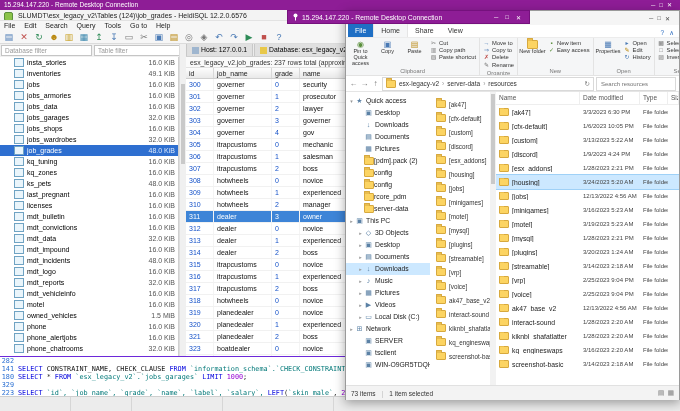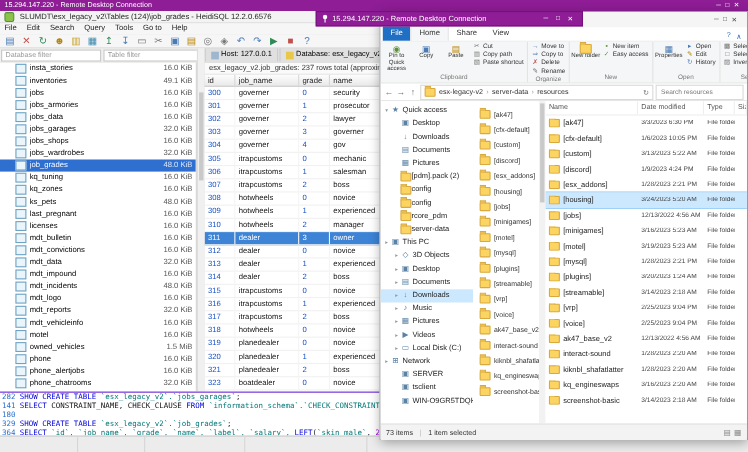--- a/index.html
+++ b/index.html
@@ -483,35 +483,34 @@
     <div class="grow">
       <span class="gc num">324</span>
       <span class="gc">boatdealer</span>
       <span class="gc num">1</span>
       <span class="gc">experienced</span>
     </div>
   </div>
 <div class="abs" id="hs-log">
     <div class="lline">
       <span class="lnum">282</span>
-      <span class="lcode"><span class="s-kw">SHOW CREATE TABLE </span><span class="s-id">`esx_legacy_v2`.`jobs_garages`</span><span class="s-pl">;</span></span>
     </div>
     <div class="lline">
       <span class="lnum">141</span>
       <span class="lcode"><span class="s-kw">SELECT </span><span class="s-pl">CONSTRAINT_NAME, CHECK_CLAUSE </span><span class="s-kw">FROM </span><span class="s-id">`information_schema`.`CHECK_CONSTRAINTS` </span><span class="s-kw">WHERE </span><span class="s-pl">CONSTRAINT_SCHEMA=</span><span class="s-str">'esx_legacy_v2'</span><span class="s-kw"> AND </span><span class="s-pl">TABLE_NAME=</span><span class="s-str">'jobs_garages'</span><span class="s-pl">;</span></span>
     </div>
     <div class="lline">
       <span class="lnum">180</span>
+      <span class="lcode"><span class="s-kw">SELECT </span><span class="s-pl">* </span><span class="s-kw">FROM </span><span class="s-id">`esx_legacy_v2`.`jobs_garages` </span><span class="s-kw">LIMIT </span><span class="s-num">1000</span><span class="s-pl">;</span></span>
     </div>
     <div class="lline">
       <span class="lnum">329</span>
-      <span class="lcode"><span class="s-kw">SHOW CREATE TABLE </span><span class="s-id">`esx_legacy_v2`.`job_grades`</span><span class="s-pl">;</span></span>
     </div>
     <div class="lline">
-      <span class="lnum">364</span>
+      <span class="lnum">223</span>
       <span class="lcode"><span class="s-kw">SELECT </span><span class="s-id">`id`, `job_name`, `grade`, `name`, `label`, `salary`, </span><span class="s-kw">LEFT</span><span class="s-pl">(</span><span class="s-id">`skin_male`</span><span class="s-pl">, </span><span class="s-num">256</span><span class="s-pl">), </span><span class="s-kw">LEFT</span><span class="s-pl">(</span><span class="s-id">`skin_female`</span><span class="s-pl">, </span><span class="s-num">256</span><span class="s-pl">)</span></span>
     </div>
   </div>
 <div class="abs" id="hs-status">
   <div class="seg" style="width:70px"></div>
   <div class="seg" style="width:60px"></div>
   <div class="seg" style="width:90px"></div>
   <div class="seg" style="width:110px"></div>
   <div class="seg" style="flex:1;border:none"></div>
 </div>

